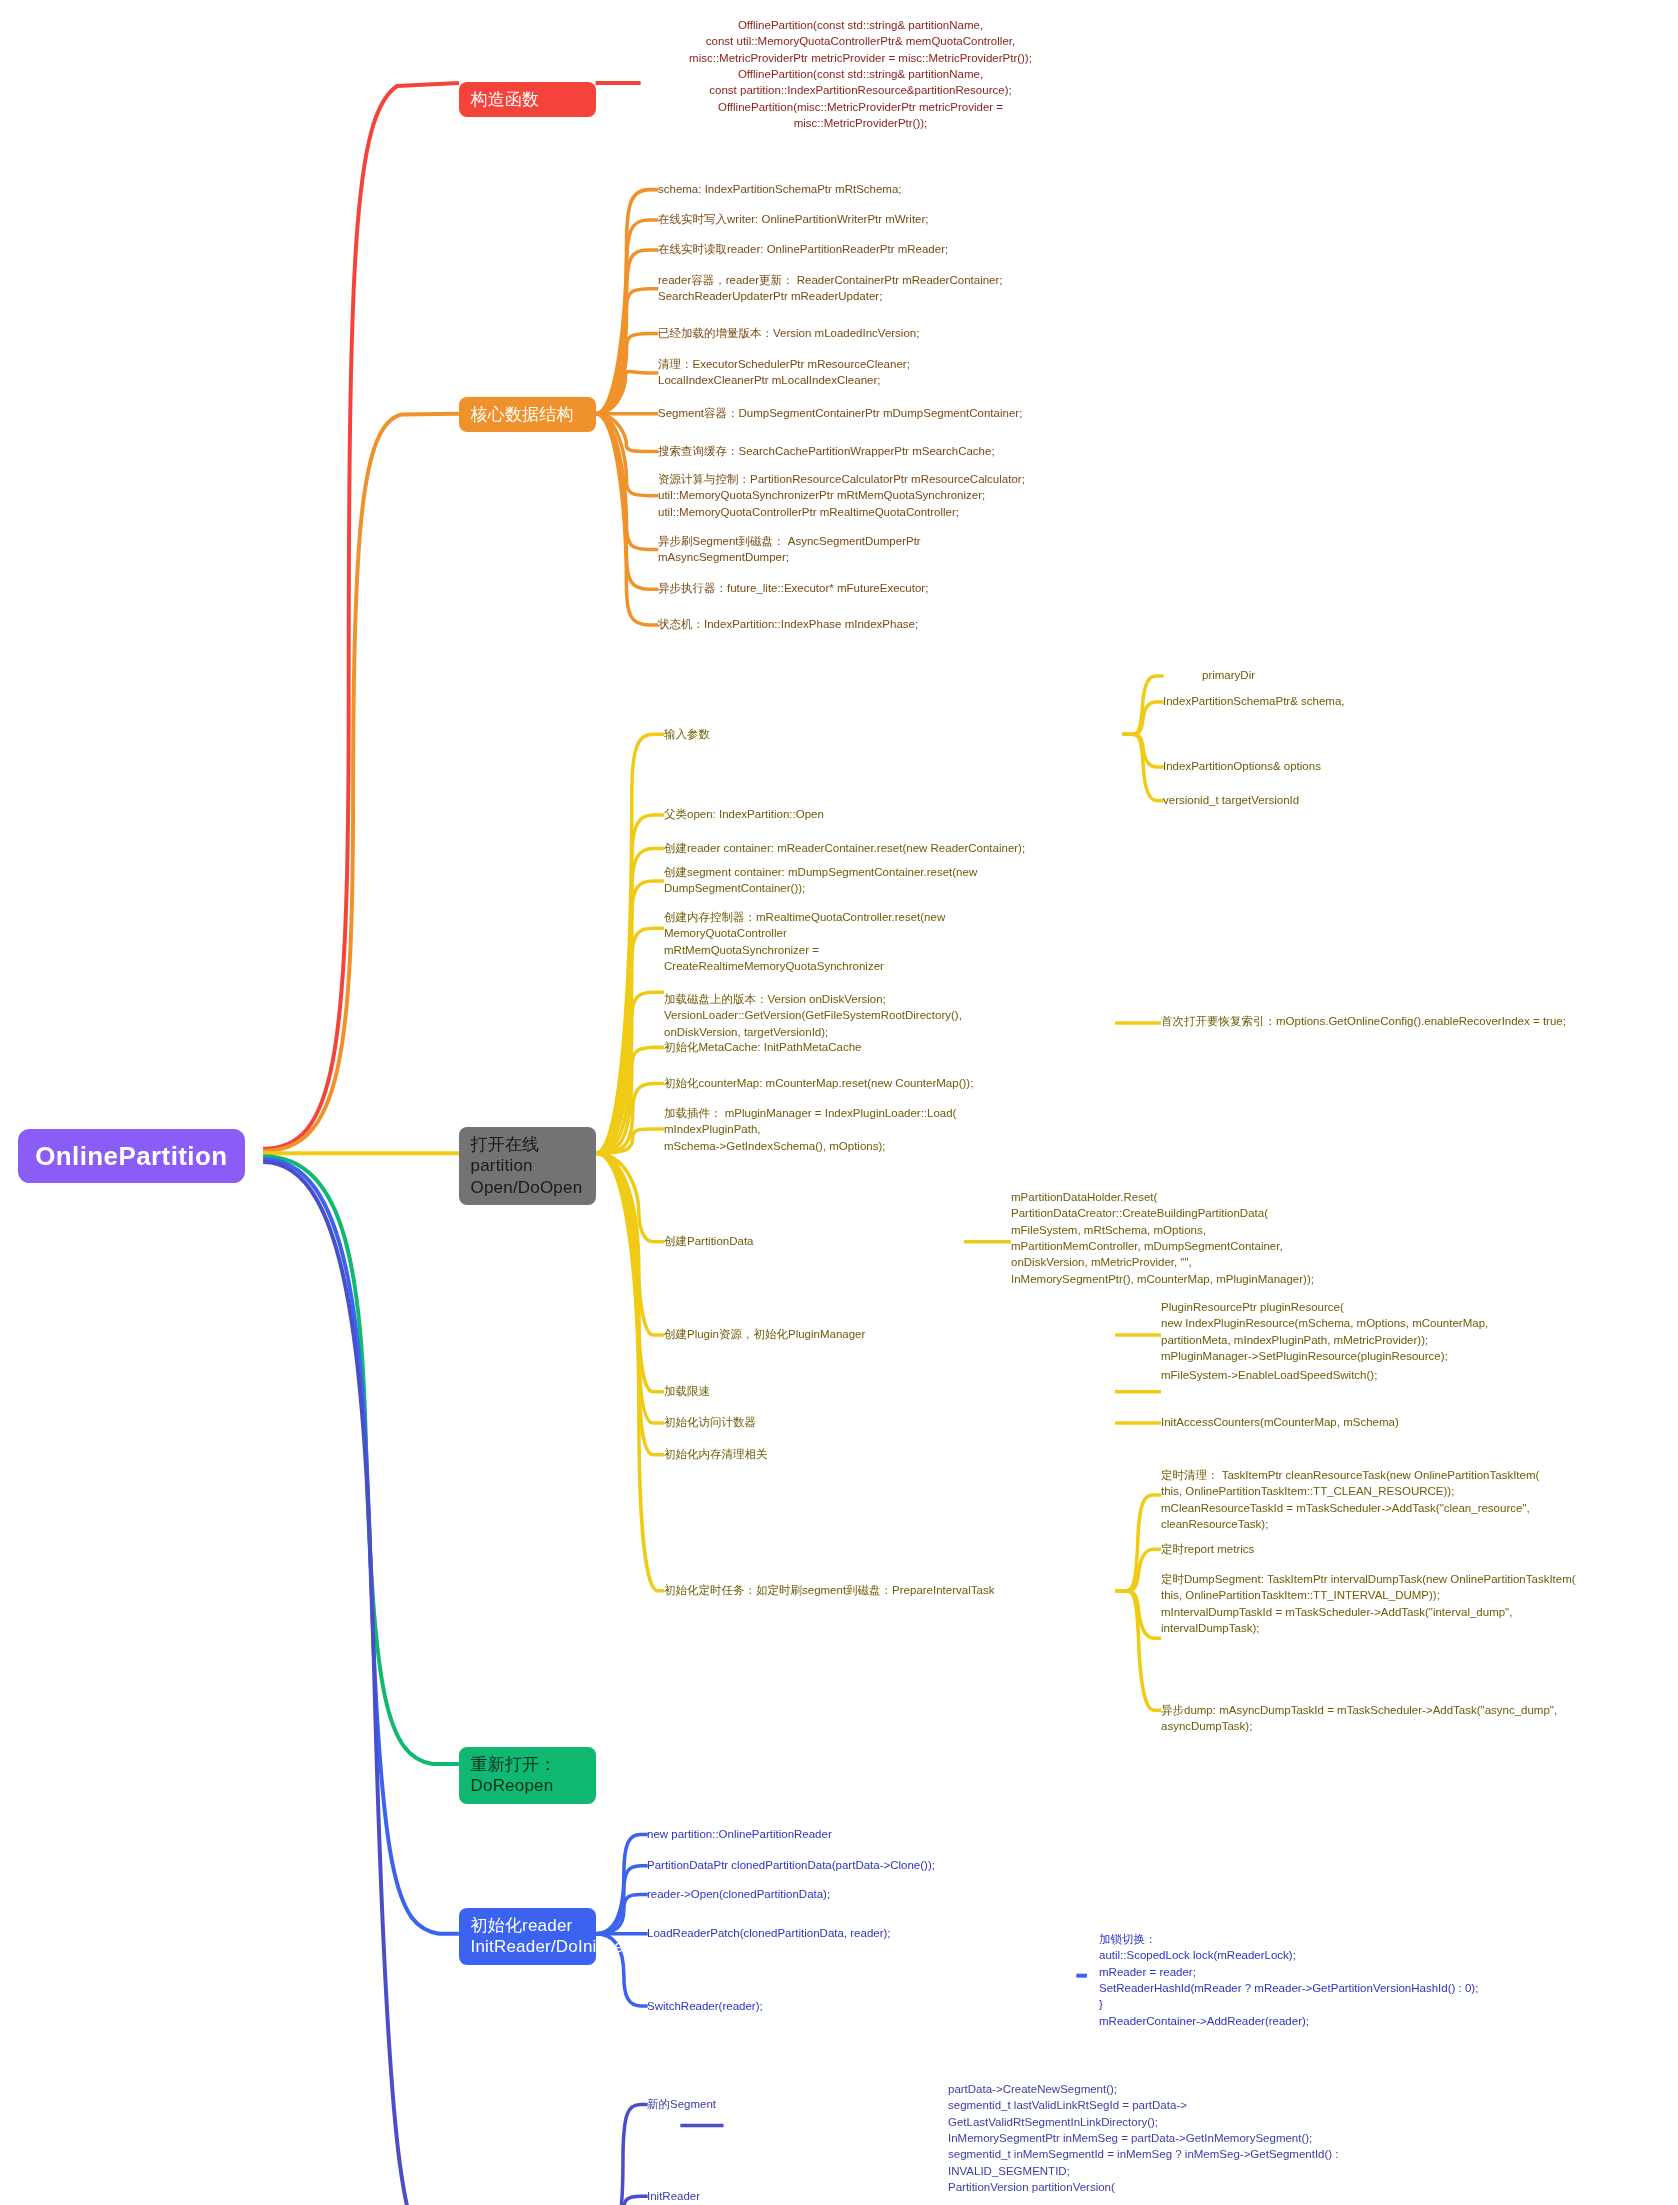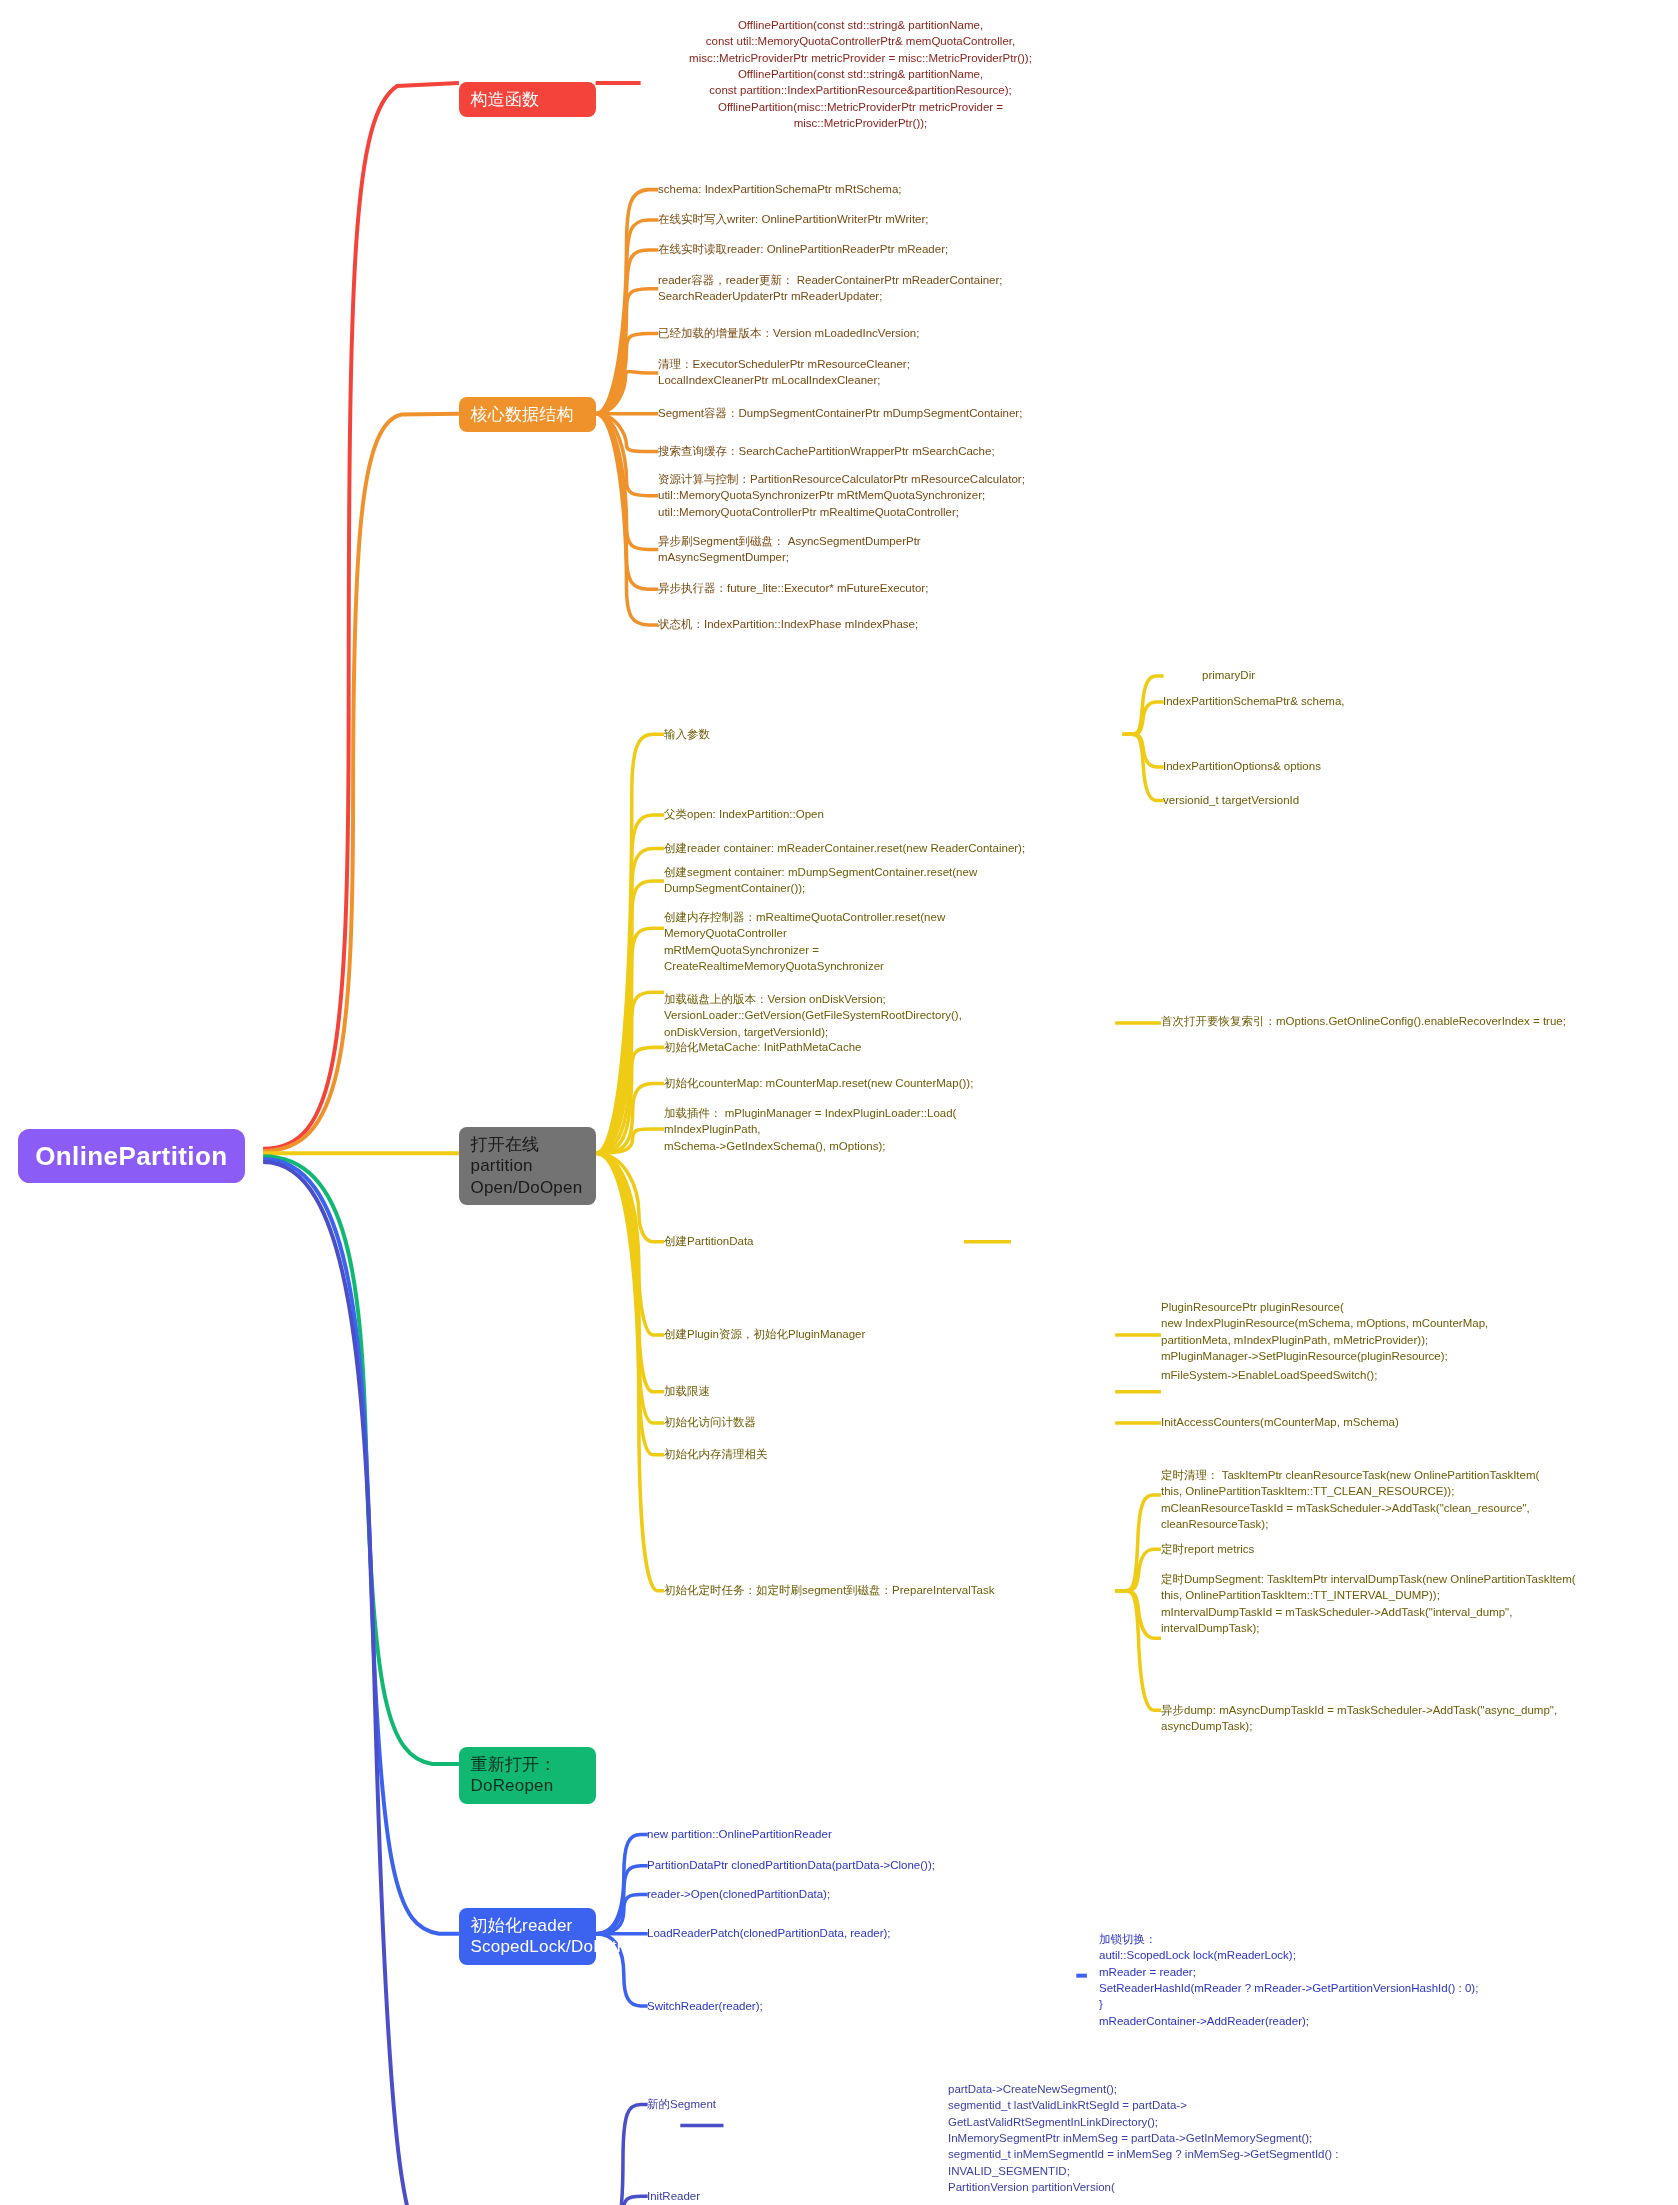--- a/index.html
+++ b/index.html
@@ -145,21 +145,21 @@
   <div class="node topic red" style="left:459px;top:1147px;transform:translateY(-1065px);width:137px;">构造函数</div>
 
   <div class="node topic orange" style="left:459px;top:397px;width:137px;">核心数据结构</div>
 
   <div class="node topic yellow" style="left:459px;top:1127px;width:137px;">打开在线partition
 Open/DoOpen</div>
 
   <div class="node topic green" style="left:459px;top:1747px;width:137px;">重新打开：DoReopen</div>
 
   <div class="node topic blue" style="left:459px;top:1908px;width:137px;">初始化reader
-ScopedLock/DoInitReader</div>
+InitReader/DoInitReader</div>
 
   <div class="node leaf red c" style="left:640px;top:17px;width:441px;">OfflinePartition(const std::string&amp; partitionName,
       const util::MemoryQuotaControllerPtr&amp; memQuotaController,
       misc::MetricProviderPtr metricProvider = misc::MetricProviderPtr());
 OfflinePartition(const std::string&amp; partitionName,
                     const partition::IndexPartitionResource&amp;partitionResource);
 OfflinePartition(misc::MetricProviderPtr metricProvider =
       misc::MetricProviderPtr());</div>
 
   <div class="node leaf orange" style="left:658px;top:181px;width:441px;">schema: IndexPartitionSchemaPtr mRtSchema;</div>
@@ -199,20 +199,26 @@
     VersionLoader::GetVersion(GetFileSystemRootDirectory(),
 onDiskVersion, targetVersionId);</div>
   <div class="node leaf yellow" style="left:1161px;top:1013px;width:512px;">首次打开要恢复索引：mOptions.GetOnlineConfig().enableRecoverIndex = true;</div>
   <div class="node leaf yellow" style="left:664px;top:1039px;width:441px;">初始化MetaCache: InitPathMetaCache</div>
   <div class="node leaf yellow" style="left:664px;top:1075px;width:441px;">初始化counterMap: mCounterMap.reset(new CounterMap());</div>
   <div class="node leaf yellow" style="left:664px;top:1105px;width:441px;">加载插件： mPluginManager = IndexPluginLoader::Load(
 mIndexPluginPath,
             mSchema-&gt;GetIndexSchema(), mOptions);</div>
 
   <div class="node leaf yellow" style="left:664px;top:1233px;width:309px;">创建PartitionData</div>
+  <div class="node leaf yellow" style="left:1011px;top:1189px;width:520px;">mPartitionDataHolder.Reset(
+        PartitionDataCreator::CreateBuildingPartitionData(
+             mFileSystem, mRtSchema, mOptions,
+             mPartitionMemController, mDumpSegmentContainer,
+             onDiskVersion, mMetricProvider, "",
+             InMemorySegmentPtr(), mCounterMap, mPluginManager));</div>
 
   <div class="node leaf yellow" style="left:664px;top:1326px;width:397px;">创建Plugin资源，初始化PluginManager</div>
   <div class="node leaf yellow" style="left:1161px;top:1299px;width:507px;">PluginResourcePtr pluginResource(
            new IndexPluginResource(mSchema, mOptions, mCounterMap,
 partitionMeta, mIndexPluginPath, mMetricProvider));
     mPluginManager-&gt;SetPluginResource(pluginResource);</div>
 
   <div class="node leaf yellow" style="left:664px;top:1383px;width:309px;">加载限速</div>
   <div class="node leaf yellow" style="left:1161px;top:1367px;width:441px;">mFileSystem-&gt;EnableLoadSpeedSwitch();</div>
 

